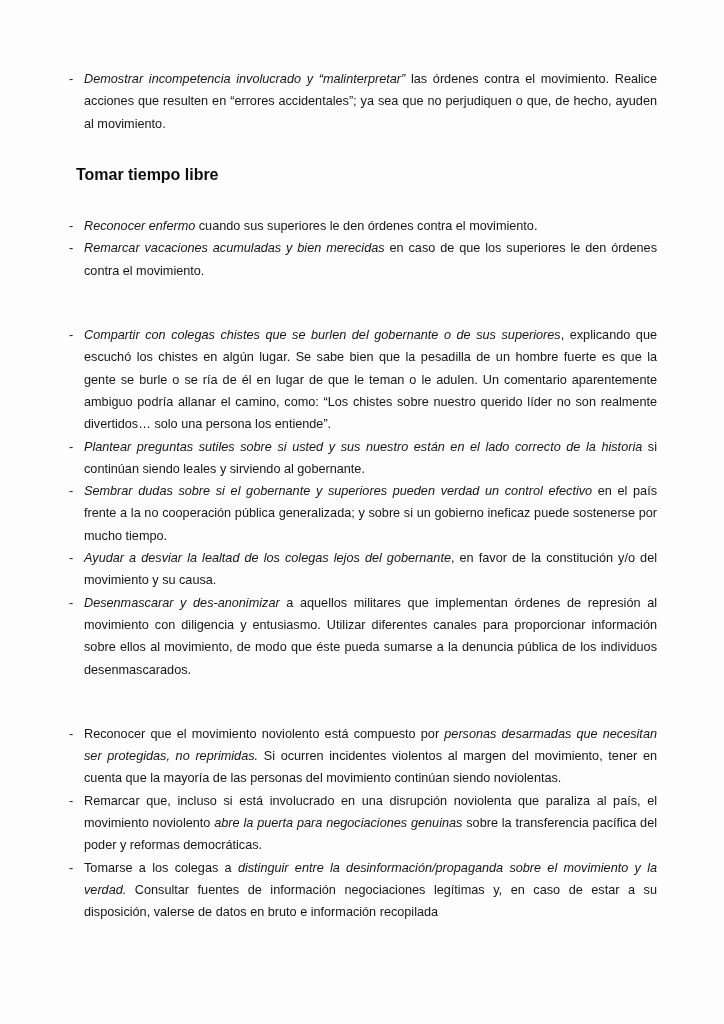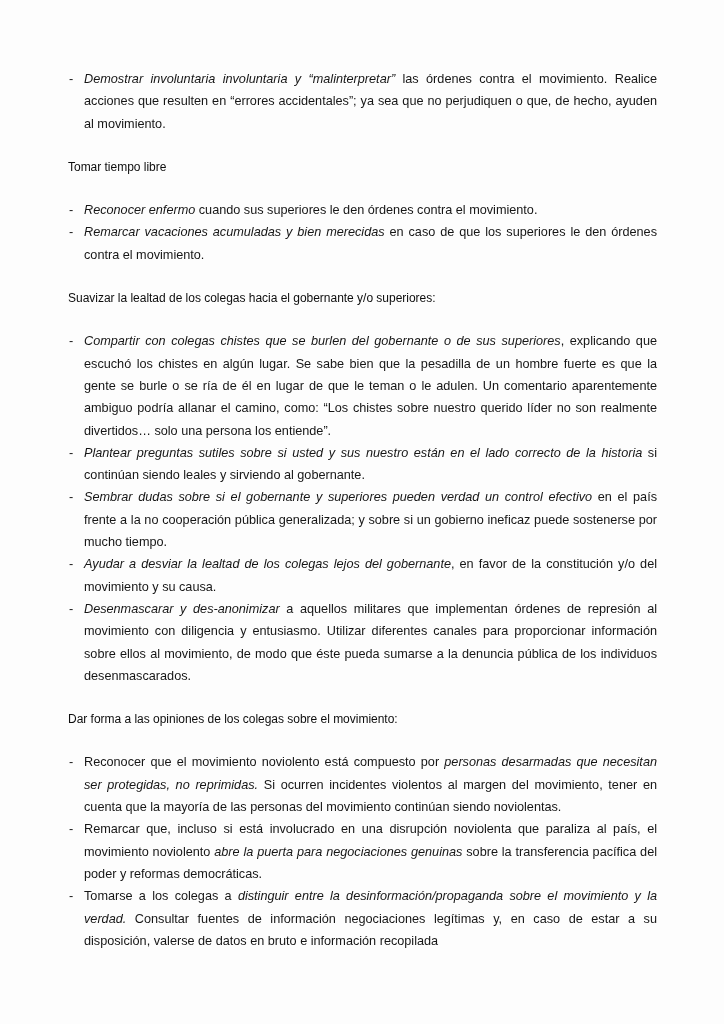--- a/index.html
+++ b/index.html
@@ -20,25 +20,25 @@
     height: 1024px;
     background: #fdfdfd;
   }
   .content {
     position: absolute;
     left: 68px;
     top: 68px;
     width: 589px;
   }
   .heading {
-    font-size: 12px;
-    font-weight: normal;
+    font-size: 16px;
+    font-weight: bold;
     line-height: 22.3px;
     letter-spacing: -0.02px;
-    margin: 0;
+    margin: 8px;
     padding: 0;
     color: #0d0d0d;
   }
   .spacer-after-para { height: 21px; }
   .spacer-after-heading { height: 21px; }
 
   ul.bullets {
     list-style: none;
     margin: 0;
     padding: 0;
@@ -70,38 +70,37 @@
   }
 </style>
 </head>
 <body>
 
 <div class="page">
   <div class="content" id="content-root">
       <ul class="bullets">
         <li class="bullet">
           <span class="dash">-</span>
-          <span class="txt"><em>Demostrar involuntaria involuntaria y “malinterpretar”</em><span> las órdenes contra el movimiento. Realice acciones que resulten en “errores accidentales”; ya sea que no perjudiquen o que, de hecho, ayuden al movimiento.</span></span>
+          <span class="txt"><em>Demostrar incompetencia involucrado y “malinterpretar”</em><span> las órdenes contra el movimiento. Realice acciones que resulten en “errores accidentales”; ya sea que no perjudiquen o que, de hecho, ayuden al movimiento.</span></span>
         </li>
       </ul>
       <div class="spacer-after-para"></div>
       <div class="heading">Tomar tiempo libre</div>
       <div class="spacer-after-heading"></div>
       <ul class="bullets">
         <li class="bullet">
           <span class="dash">-</span>
           <span class="txt"><em>Reconocer enfermo</em><span> cuando sus superiores le den órdenes contra el movimiento.</span></span>
         </li>
         <li class="bullet">
           <span class="dash">-</span>
           <span class="txt"><em>Remarcar vacaciones acumuladas y bien merecidas</em><span> en caso de que los superiores le den órdenes contra el movimiento.</span></span>
         </li>
       </ul>
       <div class="spacer-after-para"></div>
-      <div class="heading">Suavizar la lealtad de los colegas hacia el gobernante y/o superiores:</div>
       <div class="spacer-after-heading"></div>
       <ul class="bullets">
         <li class="bullet">
           <span class="dash">-</span>
           <span class="txt"><em>Compartir con colegas chistes que se burlen del gobernante o de sus superiores</em><span>, explicando que escuchó los chistes en algún lugar. Se sabe bien que la pesadilla de un hombre fuerte es que la gente se burle o se ría de él en lugar de que le teman o le adulen. Un comentario aparentemente ambiguo podría allanar el camino, como: “Los chistes sobre nuestro querido líder no son realmente divertidos… solo una persona los entiende”.</span></span>
         </li>
         <li class="bullet">
           <span class="dash">-</span>
           <span class="txt"><em>Plantear preguntas sutiles sobre si usted y sus nuestro están en el lado correcto de la historia</em><span> si continúan siendo leales y sirviendo al gobernante.</span></span>
         </li>
@@ -112,21 +111,20 @@
         <li class="bullet">
           <span class="dash">-</span>
           <span class="txt"><em>Ayudar a desviar la lealtad de los colegas lejos del gobernante</em><span>, en favor de la constitución y/o del movimiento y su causa.</span></span>
         </li>
         <li class="bullet">
           <span class="dash">-</span>
           <span class="txt"><em>Desenmascarar y des-anonimizar</em><span> a aquellos militares que implementan órdenes de represión al movimiento con diligencia y entusiasmo. Utilizar diferentes canales para proporcionar información sobre ellos al movimiento, de modo que éste pueda sumarse a la denuncia pública de los individuos desenmascarados.</span></span>
         </li>
       </ul>
       <div class="spacer-after-para"></div>
-      <div class="heading">Dar forma a las opiniones de los colegas sobre el movimiento:</div>
       <div class="spacer-after-heading"></div>
       <ul class="bullets">
         <li class="bullet">
           <span class="dash">-</span>
           <span class="txt"><span>Reconocer que el movimiento noviolento está compuesto por </span><em>personas desarmadas que necesitan ser protegidas, no reprimidas.</em><span> Si ocurren incidentes violentos al margen del movimiento, tener en cuenta que la mayoría de las personas del movimiento continúan siendo noviolentas.</span></span>
         </li>
         <li class="bullet">
           <span class="dash">-</span>
           <span class="txt"><span>Remarcar que, incluso si está involucrado en una disrupción noviolenta que paraliza al país, el movimiento noviolento </span><em>abre la puerta para negociaciones genuinas</em><span> sobre la transferencia pacífica del poder y reformas democráticas.</span></span>
         </li>

